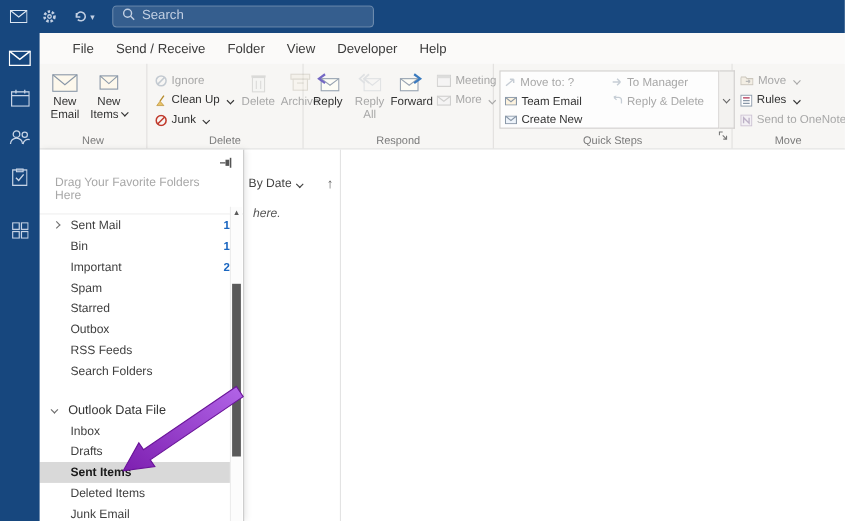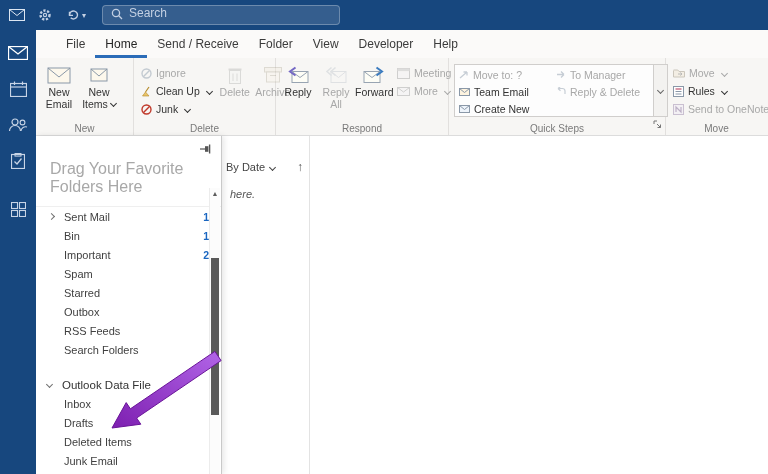--- a/index.html
+++ b/index.html
@@ -68,21 +68,21 @@
     background:#f3f2f0; display:flex; align-items:center; justify-content:center;
     color:#666; }
   .launcher { position:absolute; right:3px; bottom:2px; }
 
   
   .folderpane { position:absolute; top:136px; left:36px; width:186px; bottom:0;
     background:#fff; border-right:1px solid #c9c9c9;
     box-shadow:2px 0 6px rgba(0,0,0,0.10); z-index:3; }
   .pinrow { height:18px; position:relative; }
   .pin { position:absolute; right:8px; top:4px; }
-  .hint { padding:6px 14px 10px 14px; font-size:16px; color:#a8a8a8;
+  .hint { padding:6px 14px 10px 14px; font-size:11px; color:#a8a8a8;
     border-bottom:1px solid #efefef; }
   .frow { position:relative; height:19px; display:flex; align-items:center;
     padding-left:28px; font-size:11px; color:#3f3f3f; margin-right:4px; }
   .frow .exp { position:absolute; left:13px; margin:0; color:#707070; }
   .fcount { position:absolute; right:8px; color:#1a66c0; font-weight:bold;
     font-size:10.5px; }
   .acct { margin-top:16px; padding-left:26px; color:#333; font-size:11.5px; }
   .acct .exp { left:11px; transform:rotate(45deg); }
   .frow.sel { background:#d9d9d9; font-weight:bold; color:#1b1b1b; }
 
@@ -174,21 +174,20 @@
         <rect x="0.5" y="0.5" width="6" height="6" fill="none" stroke="#c7d4e6" stroke-width="1.1"></rect>
         <rect x="8.5" y="0.5" width="6" height="6" fill="none" stroke="#c7d4e6" stroke-width="1.1"></rect>
         <rect x="0.5" y="8.5" width="6" height="6" fill="none" stroke="#c7d4e6" stroke-width="1.1"></rect>
         <rect x="8.5" y="8.5" width="6" height="6" fill="none" stroke="#c7d4e6" stroke-width="1.1"></rect>
       </svg>
   </span>
 </div>
 
 <div class="tabrow">
   <div class="tab">File</div>
-  <div class="tab active">Home</div>
   <div class="tab">Send / Receive</div>
   <div class="tab">Folder</div>
   <div class="tab">View</div>
   <div class="tab">Developer</div>
   <div class="tab">Help</div>
 </div>
 
 <div class="ribbon">
 
   <div class="rgroup" style="width:98px;">
@@ -452,20 +451,23 @@
   <div class="frow acct">
     <span class="exp chv"></span>
     <span>Outlook Data File</span>
   </div>
   <div class="frow">
     <span>Inbox</span>
   </div>
   <div class="frow">
     <span>Drafts</span>
   </div>
+  <div class="frow sel">
+    <span>Sent Items</span>
+  </div>
   <div class="frow">
     <span>Deleted Items</span>
   </div>
   <div class="frow">
     <span>Junk Email</span>
   </div>
 
   <div class="vscroll">
     <div class="varrow">▲</div>
     <div class="vthumb"></div>

